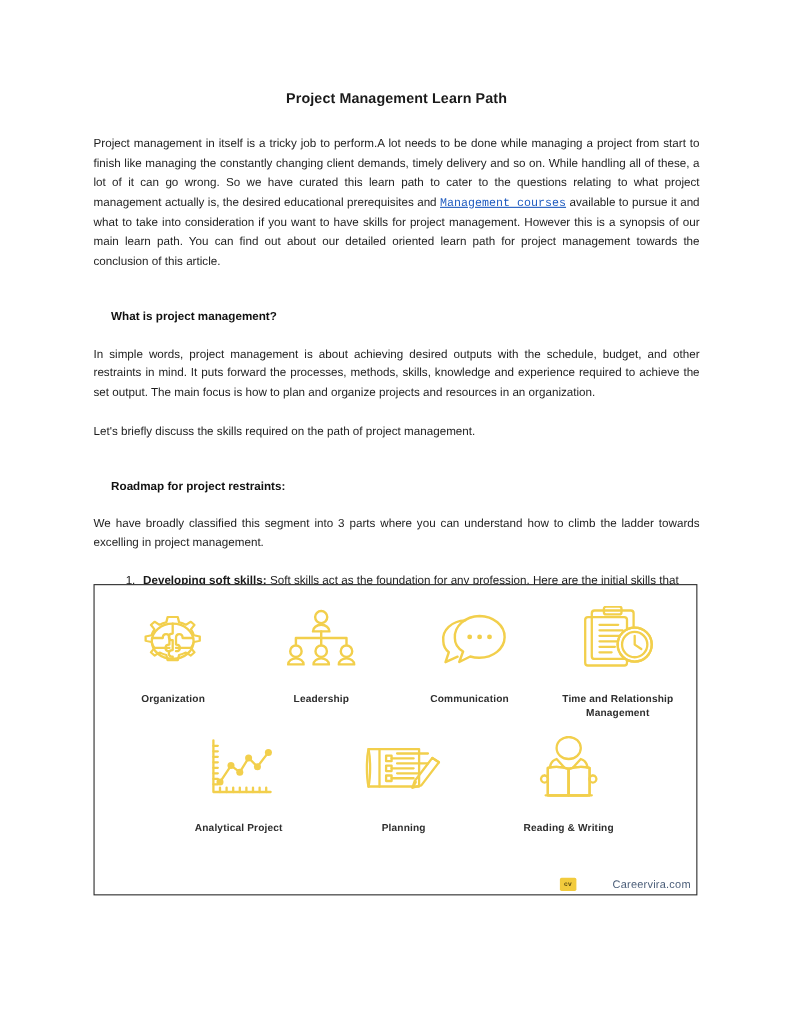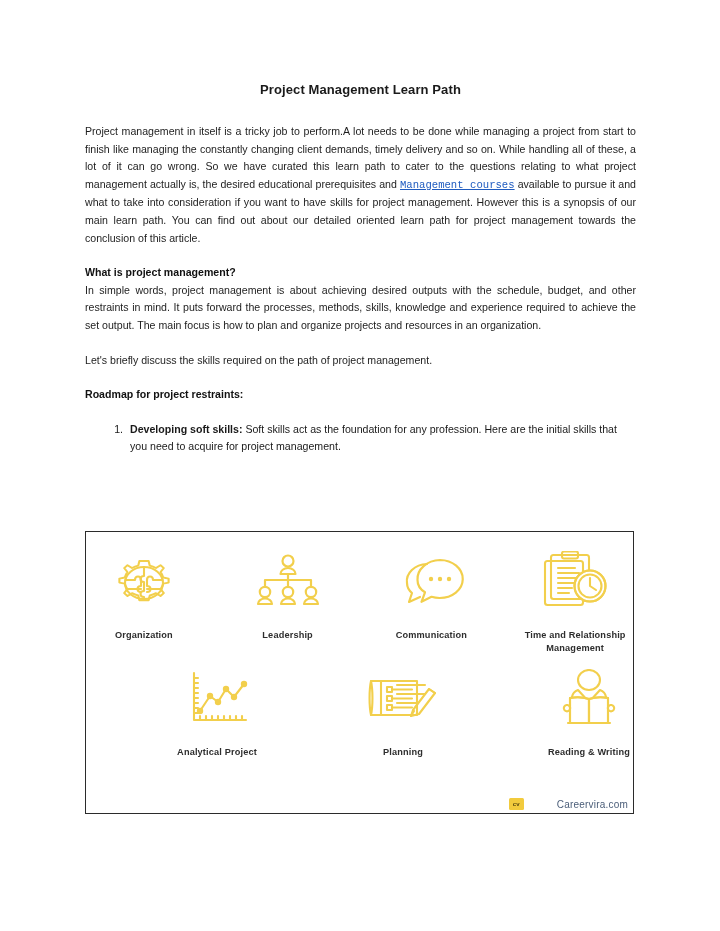--- a/index.html
+++ b/index.html
@@ -53,21 +53,21 @@
     text-align: left;
   }
 
   .gap-lg { height: 17px; }
   .gap-sm { height: 17px; }
 
   .subhead {
     font-size: 10.6px;
     font-weight: bold;
     line-height: 17.6px;
-    margin: 0;
+    margin: 16px;
     color: #111;
   }
 
   a.inline-link {
     color: #1f5bbf;
     text-decoration: underline;
     font-family: Liberation Mono, monospace;
   }
 
   ol.roadmap-list {
@@ -96,21 +96,20 @@
     border: 1.3px solid #2b2b2b;
     background: #ffffff;
     box-sizing: border-box;
     overflow: hidden;
   }
 
   .fig-row {
     display: flex;
     width: 100%;
     box-sizing: border-box;
-    gap: 36px;
   }
   .fig-row.row1 {
     padding: 17px 4px 0 4px;
   }
   .fig-row.row2 {
     padding: 12px 4px 0 56px;
   }
 
   .fig-cell {
     flex: 1 1 0;
@@ -181,20 +180,21 @@
     <p class="subhead">What is project management?</p>
     <p class="body">In simple words, project management is about achieving desired outputs with the schedule, budget, and other restraints in mind. It puts forward the processes, methods, skills, knowledge and experience required to achieve the set output. The main focus is how to plan and organize projects and resources in an organization.</p>
 
     <div class="gap-sm"></div>
 
     <p class="body left">Let's briefly discuss the skills required on the path of project management.</p>
 
     <div class="gap-sm"></div>
 
     <p class="subhead">Roadmap for project restraints:</p>
+    <p class="body">We have broadly classified this segment into 3 parts where you can understand how to climb the ladder towards excelling in project management.</p>
 
     <ol class="roadmap-list">
       <li>
           <span class="li-text"><span class="li-bold">Developing soft skills:</span><span> Soft skills act as the foundation for any profession. Here are the initial skills that you need to acquire for project management.</span></span>
         </li>
     </ol>
 
   </div>
 
   <div class="figure">

